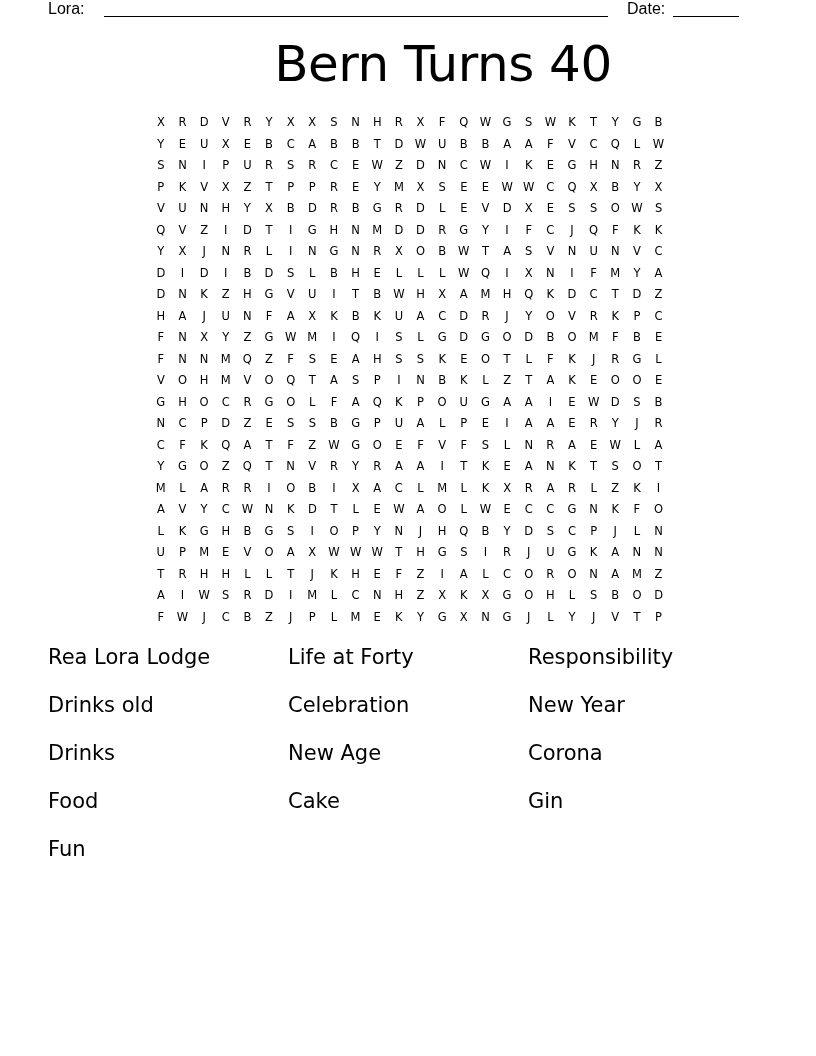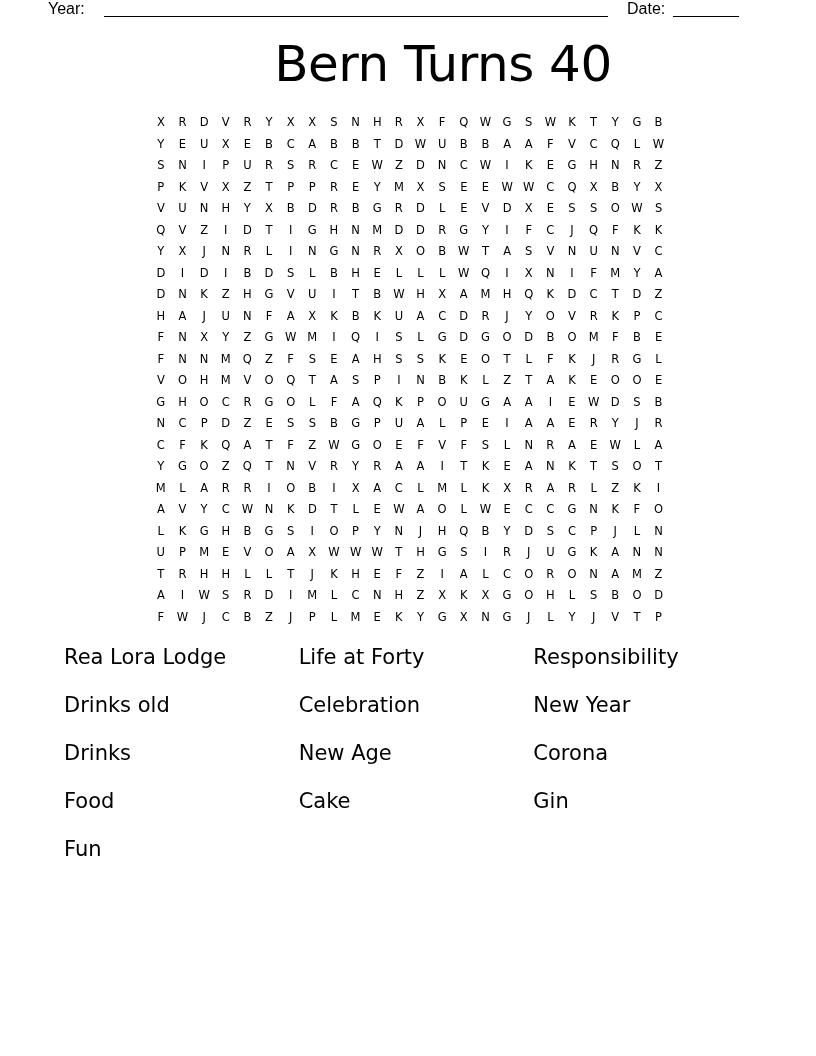--- a/index.html
+++ b/index.html
@@ -7,28 +7,28 @@
   .header { position:absolute; top:0; left:48px; width:700px; height:18px; font-family:"Liberation Sans", sans-serif; font-size:16px; line-height:17px; }
   .header .name-label { position:absolute; left:0; top:0; }
   .header .name-line { position:absolute; left:56px; top:16px; width:504px; border-bottom:1px solid #000; }
   .header .date-label { position:absolute; left:579px; top:0; }
   .header .date-line { position:absolute; left:625px; top:16px; width:66px; border-bottom:1px solid #000; }
   .title { position:absolute; top:34px; left:0; width:816px; text-align:center; font-family:"DejaVu Sans", sans-serif; font-size:50px; line-height:60px; letter-spacing:-0.5px;padding-left:35px; }
   .grid { position:absolute; top:112px; left:150px; width:520px; }
   .grid-row { display:flex; height:21.5px; }
   .cell { width:21.65px; text-align:center; font-family:"DejaVu Sans", sans-serif; font-size:11.5px; line-height:21.5px; }
   .words { position:absolute; top:642px; left:48px; width:720px; }
-  .word-row { display:flex; height:48px;margin-left:16px; }
+  .word-row { display:flex; height:48px; }
   .word { width:240px; font-family:"DejaVu Sans", sans-serif; font-size:21px; line-height:30px; }
 </style>
 </head>
 <body>
 
 <div class="header">
-  <span class="name-label">Year:</span>
+  <span class="name-label">Lora:</span>
   <span class="name-line"></span>
   <span class="date-label">Date:</span>
   <span class="date-line"></span>
 </div>
 
 <div class="title">Bern Turns 40</div>
 
 <div class="grid" id="grid">
     <div class="grid-row">
       <span class="cell">X</span>

